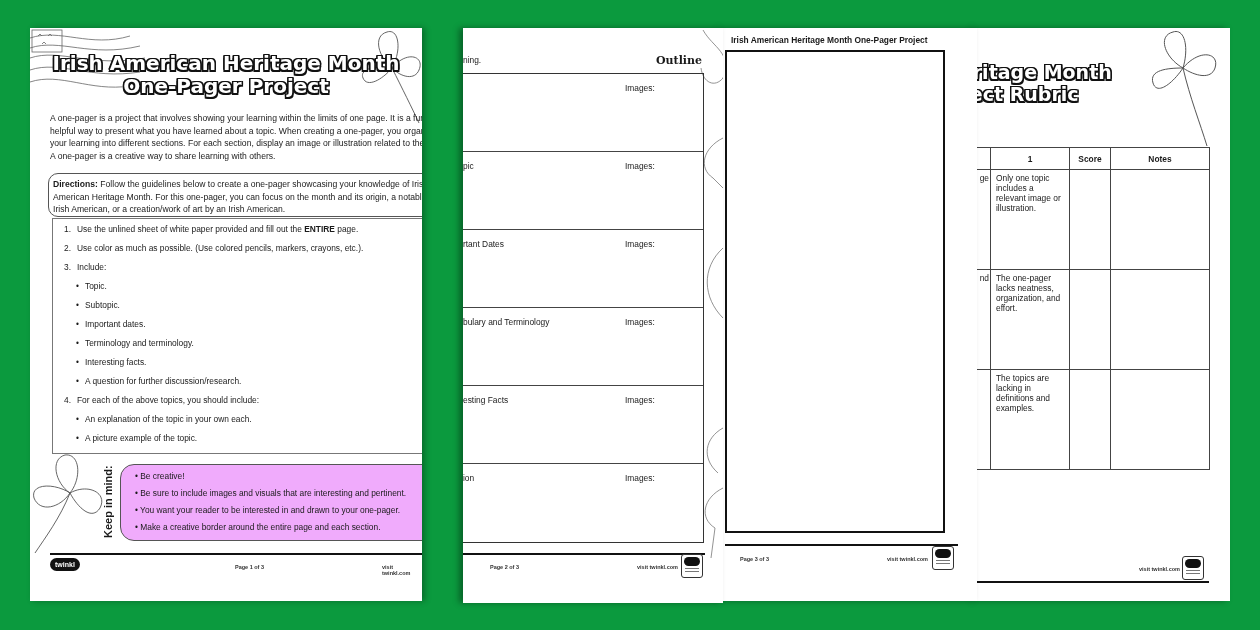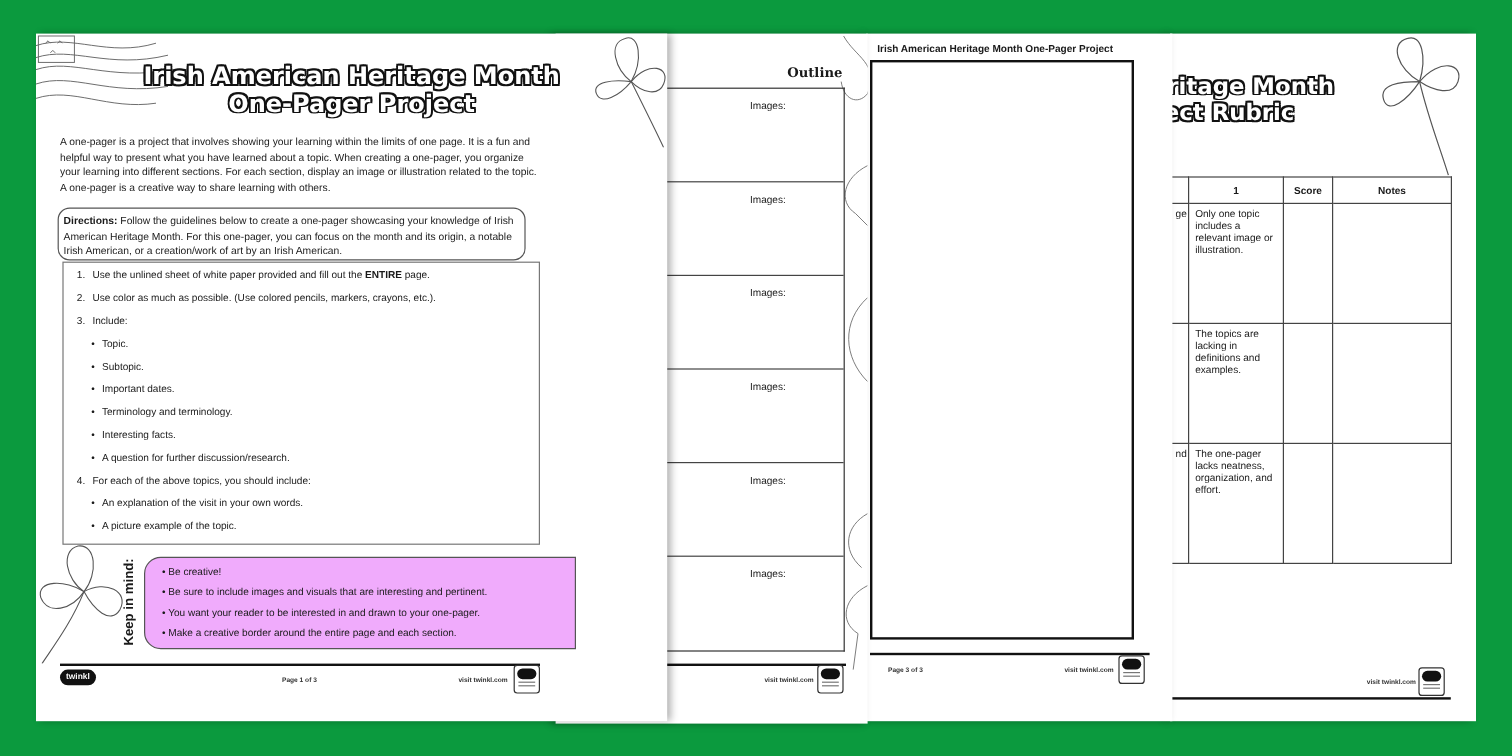--- a/index.html
+++ b/index.html
@@ -13,21 +13,21 @@
     .page {
       position: absolute;
       background: #ffffff;
       box-shadow: -4px 0 6px rgba(0,0,0,0.35);
       overflow: hidden;
     }
     
     #p4 { left: 975px; top: 28px; width: 255px; height: 573px; z-index: 1; }
     #p3 { left: 722px; top: 28px; width: 255px; height: 573px; z-index: 2; }
     #p2 { left: 463px; top: 28px; width: 260px; height: 575px; z-index: 3; }
-    #p1 { left: 30px; top: 28px; width: 526px; height: 573px; z-index: 4; box-shadow: 3px 0 6px rgba(0,0,0,0.3); }
+    #p1 { left: 30px; top: 28px; width: 392px; height: 573px; z-index: 4; box-shadow: 3px 0 6px rgba(0,0,0,0.3); }
 
     .outline-title {
       font-family: "DejaVu Sans", sans-serif;
       font-weight: bold;
       color: #ffffff;
       text-shadow:
         -1.5px -1.5px 0 #111, 1.5px -1.5px 0 #111,
         -1.5px 1.5px 0 #111, 1.5px 1.5px 0 #111,
         0 -1.5px 0 #111, 0 1.5px 0 #111, -1.5px 0 0 #111, 1.5px 0 0 #111;
       text-align: center;
@@ -129,28 +129,28 @@
       <th class="c2">Score</th>
       <th class="c3">Notes</th>
     </tr>
     <tr class="r">
       <td class="c0">ge</td>
       <td class="c1">Only one topic includes a relevant image or illustration.</td>
       <td class="c2"></td>
       <td class="c3"></td>
     </tr>
     <tr class="r">
-      <td class="c0"></td>
-      <td class="c1">The topics are lacking in definitions and examples.</td>
+      <td class="c0">nd</td>
+      <td class="c1">The one-pager lacks neatness, organization, and effort.</td>
       <td class="c2"></td>
       <td class="c3"></td>
     </tr>
     <tr class="r">
-      <td class="c0">nd</td>
-      <td class="c1">The one-pager lacks neatness, organization, and effort.</td>
+      <td class="c0"></td>
+      <td class="c1">The topics are lacking in definitions and examples.</td>
       <td class="c2"></td>
       <td class="c3"></td>
     </tr>
   </tbody>
     </table>
   <div class="footer-line" style="left:0; width:234px; top:553px;"></div>
   <div class="visit" style="left:164px; top:538px;">visit twinkl.com</div>
   <div class="badge" style="left:207px; top:528px;">
       <div class="blob"></div>
       <div class="l"></div>
@@ -299,21 +299,21 @@
     <div class="row">
         <span class="bul">•</span>
         <span>A question for further discussion/research.</span>
       </div>
     <div class="row">
         <span class="num">4.</span>
         <span>For each of the above topics, you should include:</span>
       </div>
     <div class="row">
         <span class="bul">•</span>
-        <span>An explanation of the visit in your own words.</span>
+        <span>An explanation of the topic in your own each.</span>
       </div>
     <div class="row">
         <span class="bul">•</span>
         <span>A picture example of the topic.</span>
       </div>
   </div>
   <div class="keep-label">Keep in mind:</div>
   <div class="keep">
     <div class="row">• <span>Be creative!</span></div>
     <div class="row">• <span>Be sure to include images and visuals that are interesting and pertinent.</span></div>

